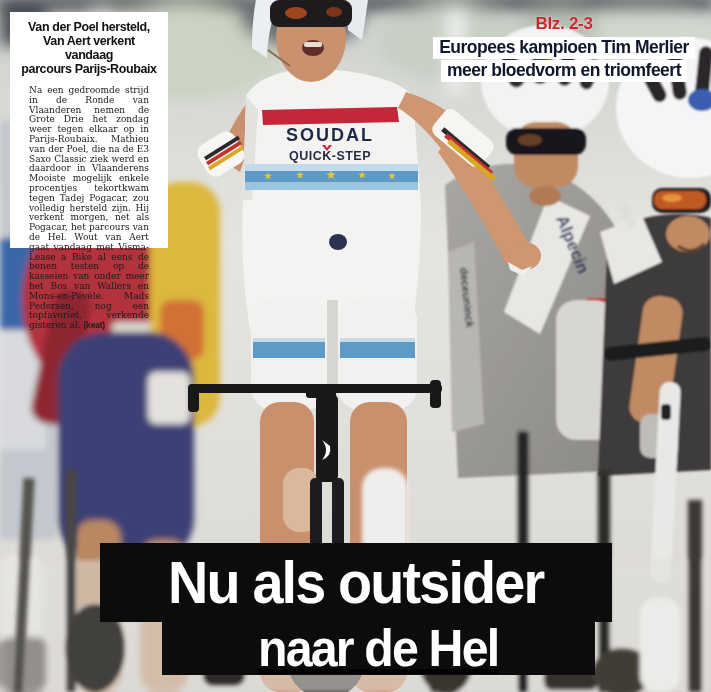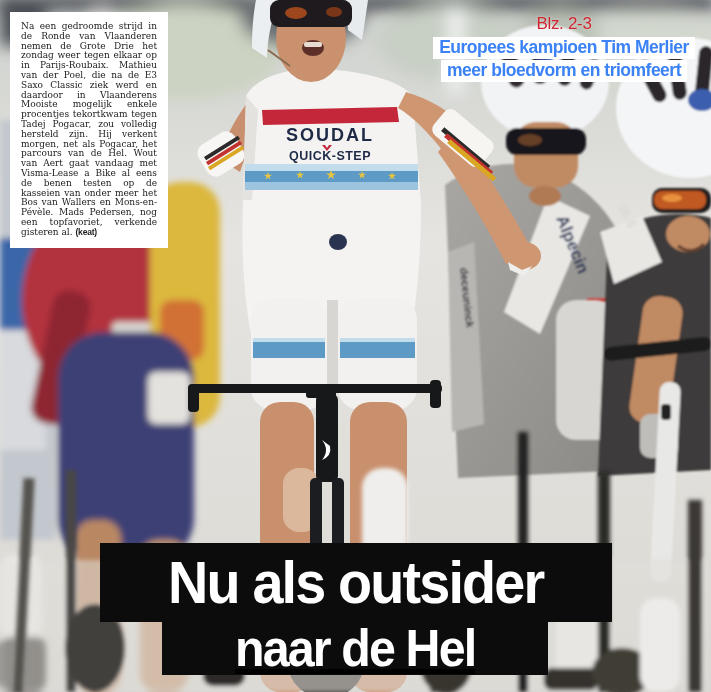--- a/index.html
+++ b/index.html
@@ -3,32 +3,32 @@
 <meta charset="utf-8">
 <style>
   html,body{margin:0;padding:0;background:#888;}
   .page{position:relative;width:711px;height:692px;overflow:hidden;background:#dfddd8;font-family:"Liberation Sans",sans-serif;}
   .photo{position:absolute;left:0;top:0;width:711px;height:692px;}
 
   
   .left-box{position:absolute;left:10px;top:12px;width:158px;height:236px;background:#ffffff;box-sizing:border-box;padding:8px 9px 6px 9px;}
   .left-box h2{margin:0 0 6px 0;text-align:center;font-size:12.5px;line-height:14px;font-weight:bold;letter-spacing:-0.4px;color:#101010;}
   .left-box h2 span{display:block;}
-  .left-box p{margin:2px;font-family:"DejaVu Serif","Liberation Serif",serif;font-size:9px;line-height:9.8px;text-align:justify;color:#1b1b1b;}
+  .left-box p{margin:10px;font-family:"DejaVu Serif","Liberation Serif",serif;font-size:9px;line-height:9.8px;text-align:justify;color:#1b1b1b;}
   .left-box p b{font-family:"Liberation Sans",sans-serif;font-size:8.5px;letter-spacing:-0.2px;}
 
   
   .right-teaser{position:absolute;left:418px;top:14px;width:292px;text-align:center;}
-  .right-teaser .pageref{font-size:17px;font-weight:normal;letter-spacing:-0.3px;color:#cf2430;margin-bottom:3px;text-shadow:0 0 2px rgba(255,255,255,.6);}
-  .right-teaser .strip{display:block;margin:0 auto 1px auto;width:max-content;max-width:292px;background:#ffffff;padding:0 6px 2px 6px;font-size:17.5px;line-height:20px;font-weight:bold;letter-spacing:-0.5px;color:#3b82f6;}
+  .right-teaser .pageref{font-size:17px;font-weight:bold;letter-spacing:-0.3px;color:#cf2430;margin-bottom:3px;text-shadow:0 0 2px rgba(255,255,255,.6);}
+  .right-teaser .strip{display:block;margin:0 auto 1px auto;width:max-content;max-width:292px;background:#ffffff;padding:0 6px 2px 6px;font-size:17.5px;line-height:20px;font-weight:bold;letter-spacing:-0.5px;color:#0f172a;}
 
   
   .bar{position:absolute;background:#0c0c0c;display:flex;align-items:center;justify-content:center;overflow:hidden;}
   .bar1{left:100px;top:543px;width:512px;height:79px;}
-  .bar2{left:162px;top:620px;width:386px;height:55px;text-decoration:underline;}
+  .bar2{left:162px;top:620px;width:433px;height:55px;text-decoration:underline;}
   .bar span{color:#ffffff;font-weight:bold;white-space:nowrap;letter-spacing:-2px;transform:scaleX(.93);}
   .bar1 span{font-size:60px;}
   .bar2 span{font-size:52px;}
 </style>
 </head>
 <body>
 
 <div class="page">
 
   <svg class="photo" viewBox="0 0 711 692" preserveAspectRatio="none">
@@ -215,20 +215,25 @@
       <rect x="556" y="606" width="42" height="84" rx="16" fill="#e8e6e2"></rect>
       <rect x="544" y="668" width="54" height="22" rx="8" fill="#35332f"></rect>
       <rect x="598" y="472" width="12" height="220" fill="#2c2a28"></rect>
       <ellipse cx="622" cy="672" rx="30" ry="24" fill="#403c36"></ellipse>
       <rect x="640" y="598" width="40" height="94" rx="16" fill="#ecebe9"></rect>
       <rect x="688" y="500" width="14" height="192" fill="#3a3734"></rect>
     </g>
   </svg>
 
   <div class="left-box">
+    <h2>
+      <span>Van der Poel hersteld,</span>
+      <span>Van Aert verkent vandaag</span>
+      <span>parcours Parijs-Roubaix</span>
+    </h2>
     <p><span>Na een gedroomde strijd in de Ronde van Vlaanderen nemen de Grote Drie het zondag weer tegen elkaar op in Parijs-Roubaix. Mathieu van der Poel, die na de E3 Saxo Classic ziek werd en daardoor in Vlaanderens Mooiste mogelijk enkele procentjes tekortkwam tegen Tadej Pogacar, zou volledig hersteld zijn. Hij verkent morgen, net als Pogacar, het parcours van de Hel. Wout van Aert gaat vandaag met Visma-Lease a Bike al eens de benen testen op de kasseien van onder meer het Bos van Wallers en Mons-en-Pévèle. Mads Pedersen, nog een topfavoriet, verkende gisteren al.</span>
       <b>(keat)</b>
     </p>
   </div>
 
   <div class="right-teaser">
     <div class="pageref">Blz. 2-3</div>
     <span class="strip">Europees kampioen Tim Merlier</span>
     <span class="strip">meer bloedvorm en triomfeert</span>
   </div>

